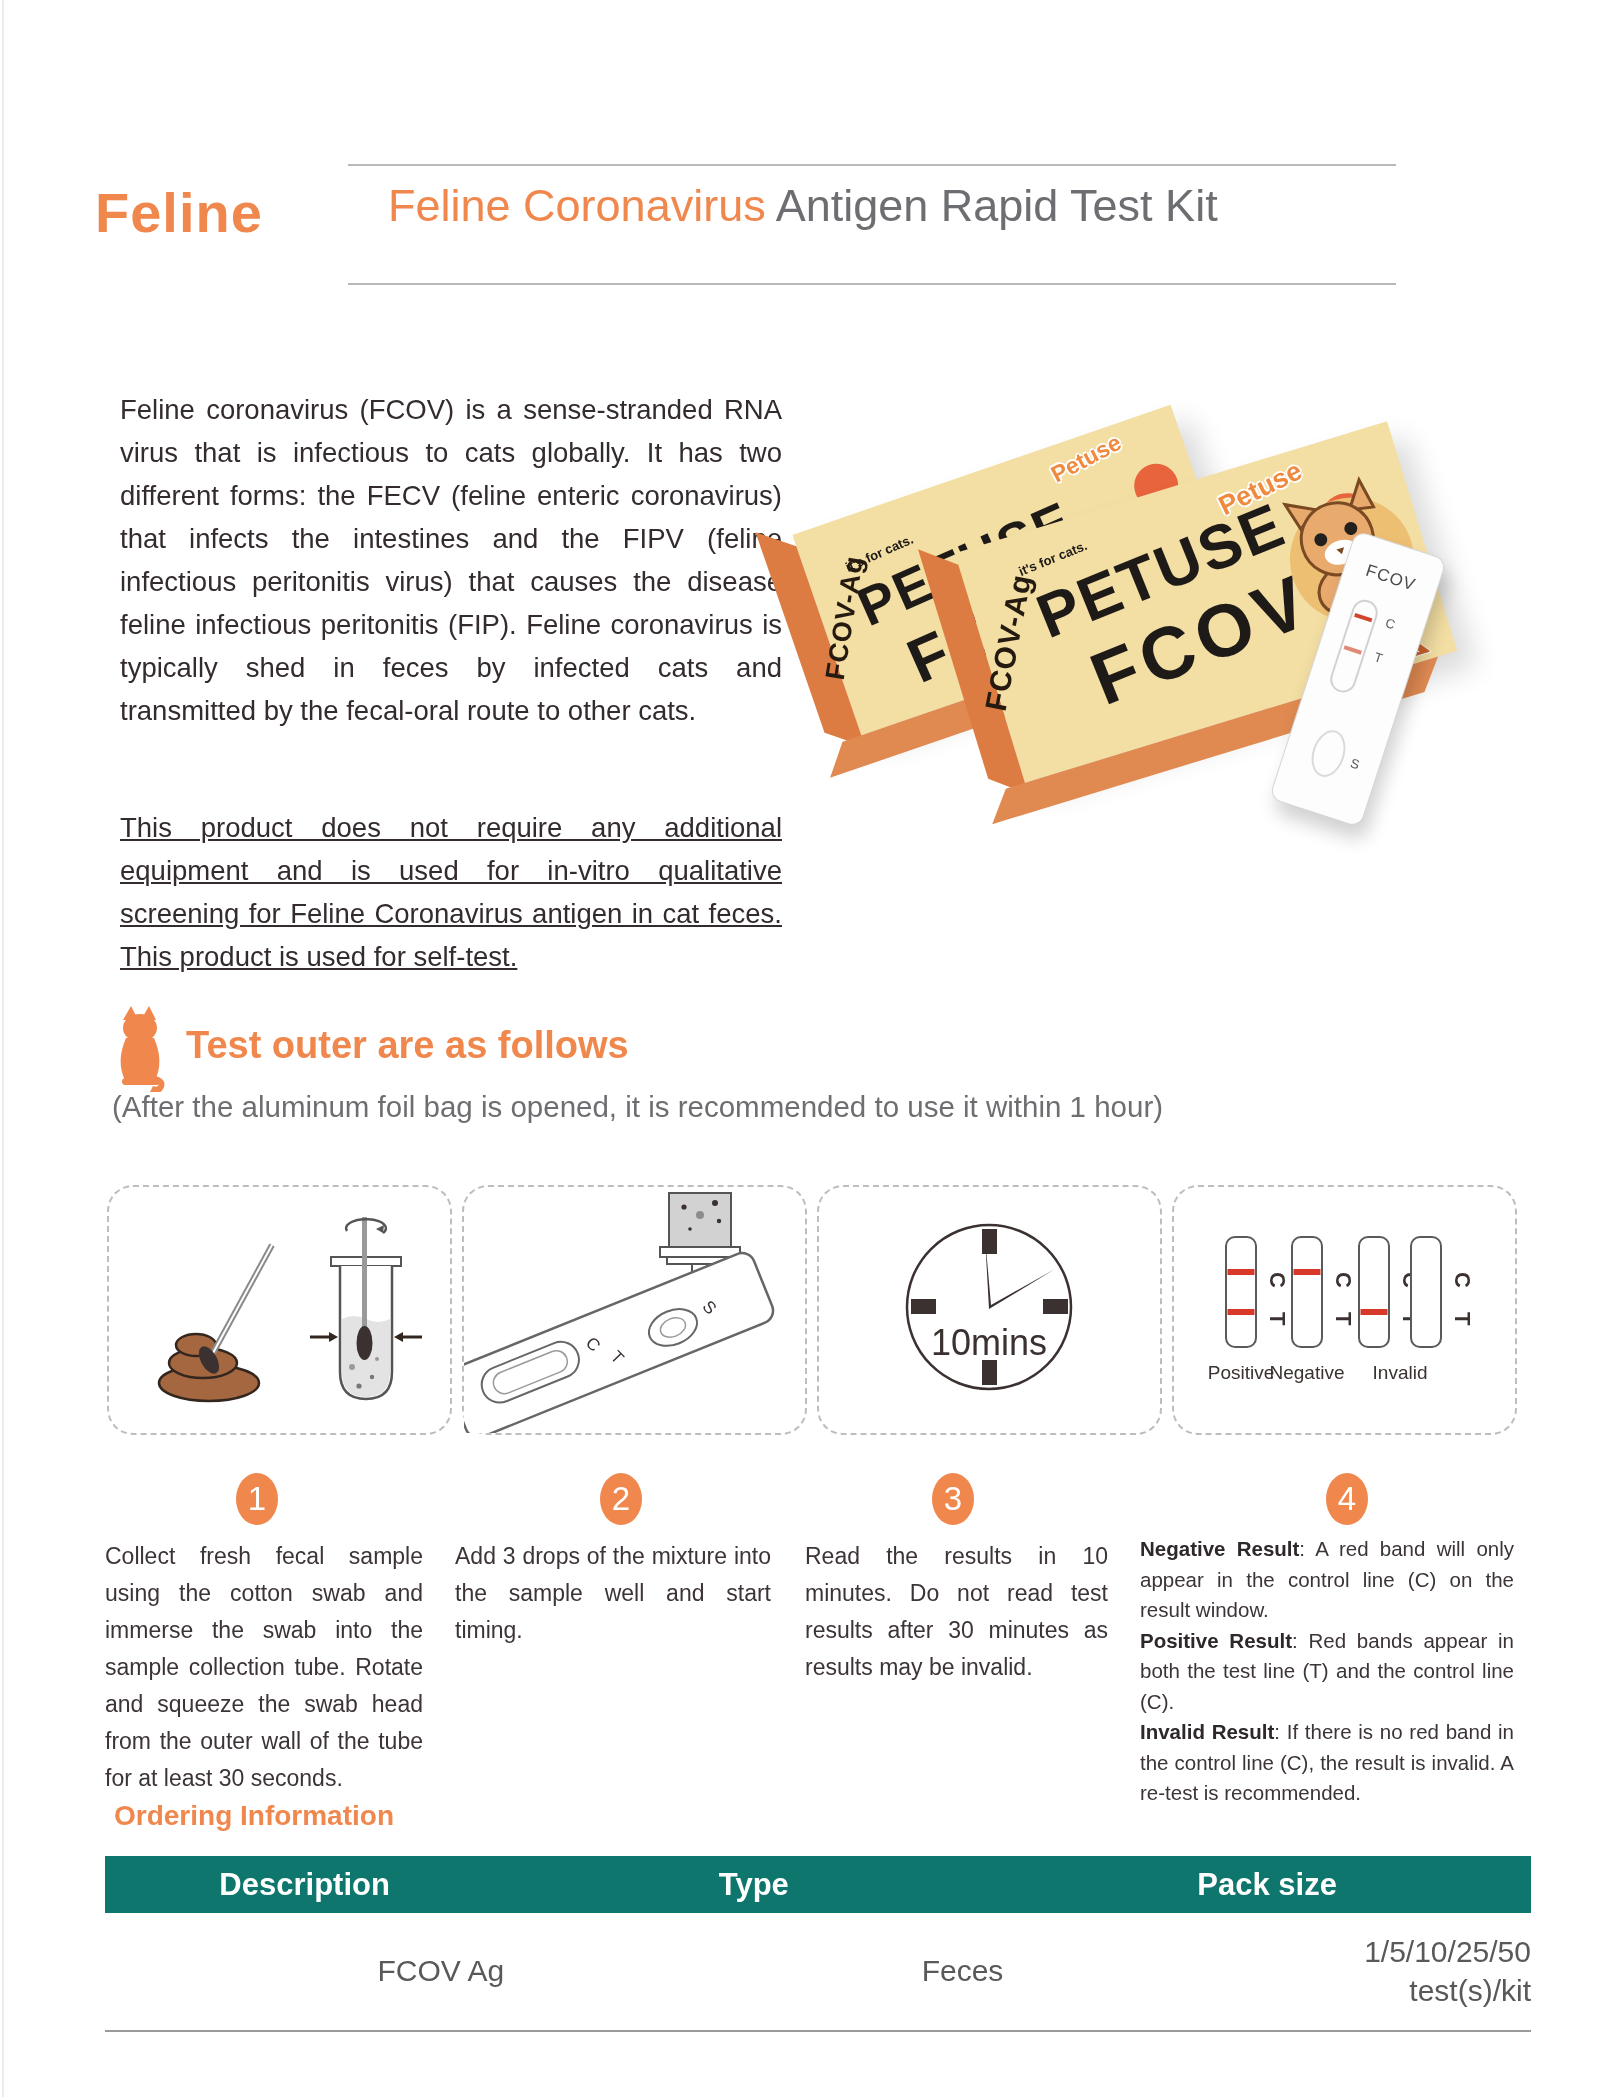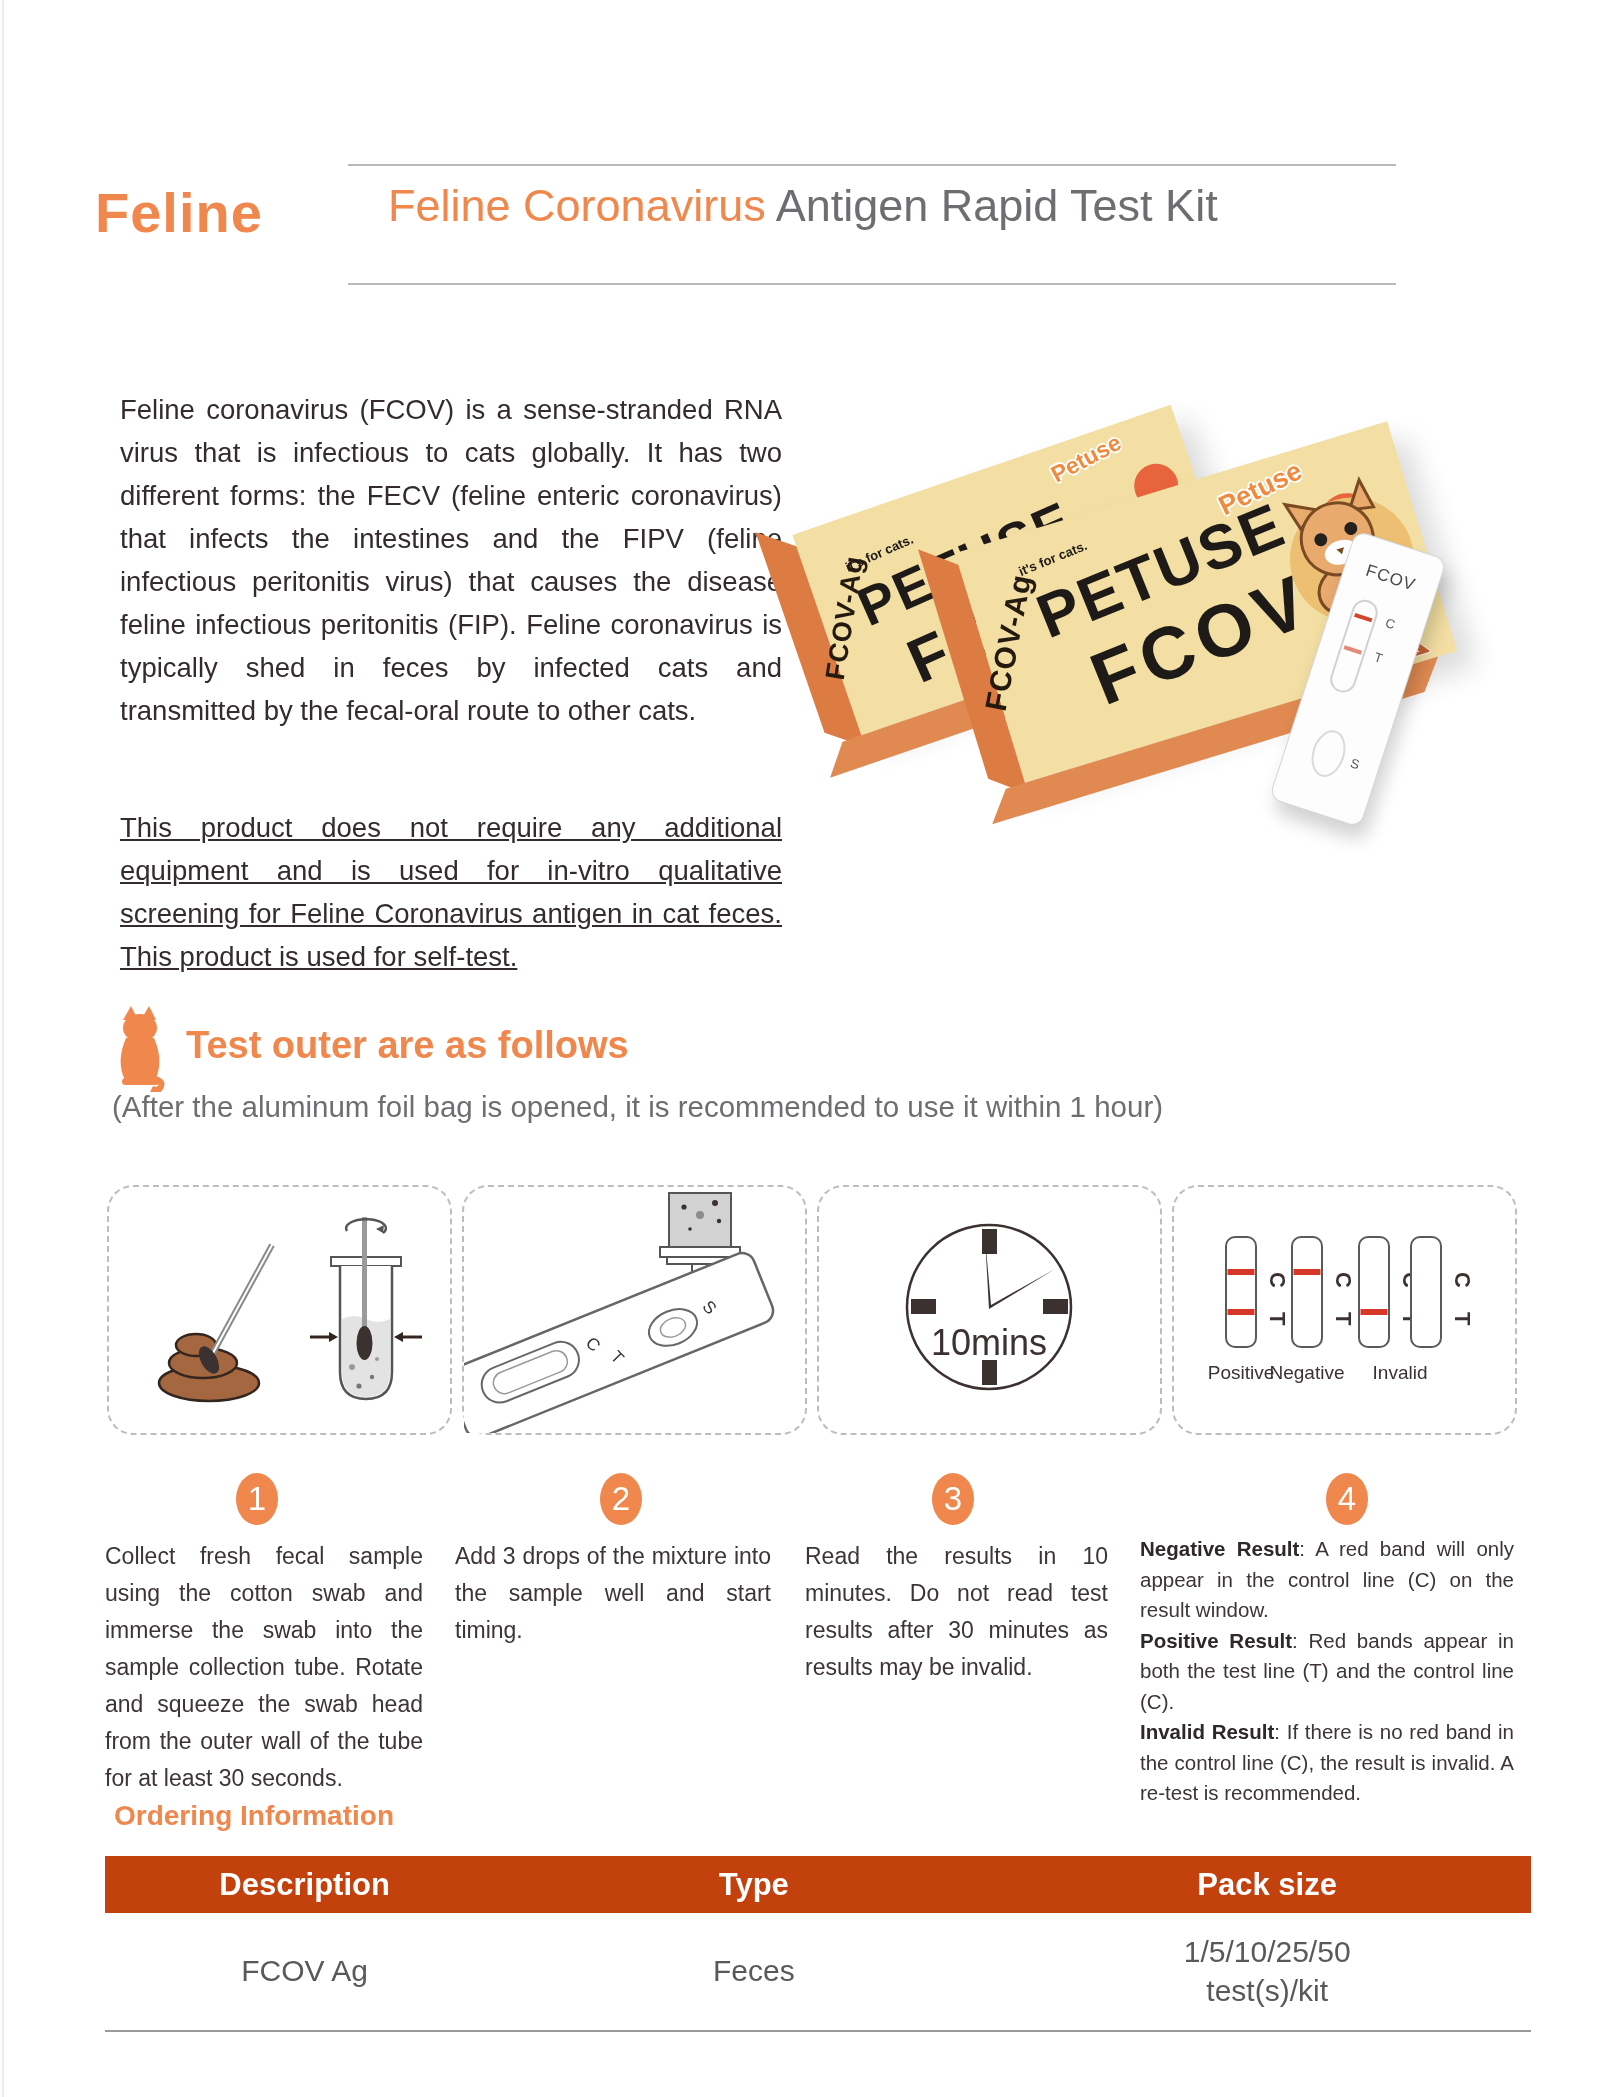--- a/index.html
+++ b/index.html
@@ -74,22 +74,22 @@
 
   .steptext { position:absolute; top:1538px; font-size:23px; line-height:37px; color:#3c3436; text-align:justify; margin:0; }
   .st1 { left:105px; width:318px; }
   .st2 { left:455px; width:316px; }
   .st3 { left:805px; width:303px; }
   .st4 { left:1140px; width:374px; font-size:20.5px; line-height:30.5px; top:1534px; }
   .st4 .seg b { color:#2e282a; }
 
   
   .ordering-title { position:absolute; left:114px; top:1800px; font-size:28px; font-weight:bold; color:var(--orange); }
-  .table-header { position:absolute; left:105px; top:1856px; width:1426px; height:57px; background:#c2410c; display:grid; grid-template-columns:28% 35% 37%; align-items:center; color:#fff; font-weight:bold; font-size:31px; text-align:center; }
-  .table-row { position:absolute; left:105px; top:1912px; width:1426px; height:118px; display:grid; grid-template-columns:28% 35% 37%; align-items:center; text-align:center; color:#58595b; font-size:30px; }
+  .table-header { position:absolute; left:105px; top:1856px; width:1426px; height:57px; background:#0f766e; display:grid; grid-template-columns:28% 35% 37%; align-items:center; color:#fff; font-weight:bold; font-size:31px; text-align:center; }
+  .table-row { position:absolute; left:105px; top:1912px; width:1426px; height:118px; display:grid; grid-template-columns:28% 35% 37%; align-items:center; text-align:right; color:#58595b; font-size:30px; }
   .pack { white-space:pre-line; line-height:39px; }
   .table-bottom { position:absolute; left:105px; top:2030px; width:1426px; height:2px; background:#9a9a9a; }
 </style>
 </head>
 <body>
 
 <div class="page">
   <div class="left-edge"></div>
 
   <div class="rule rule-top"></div>

